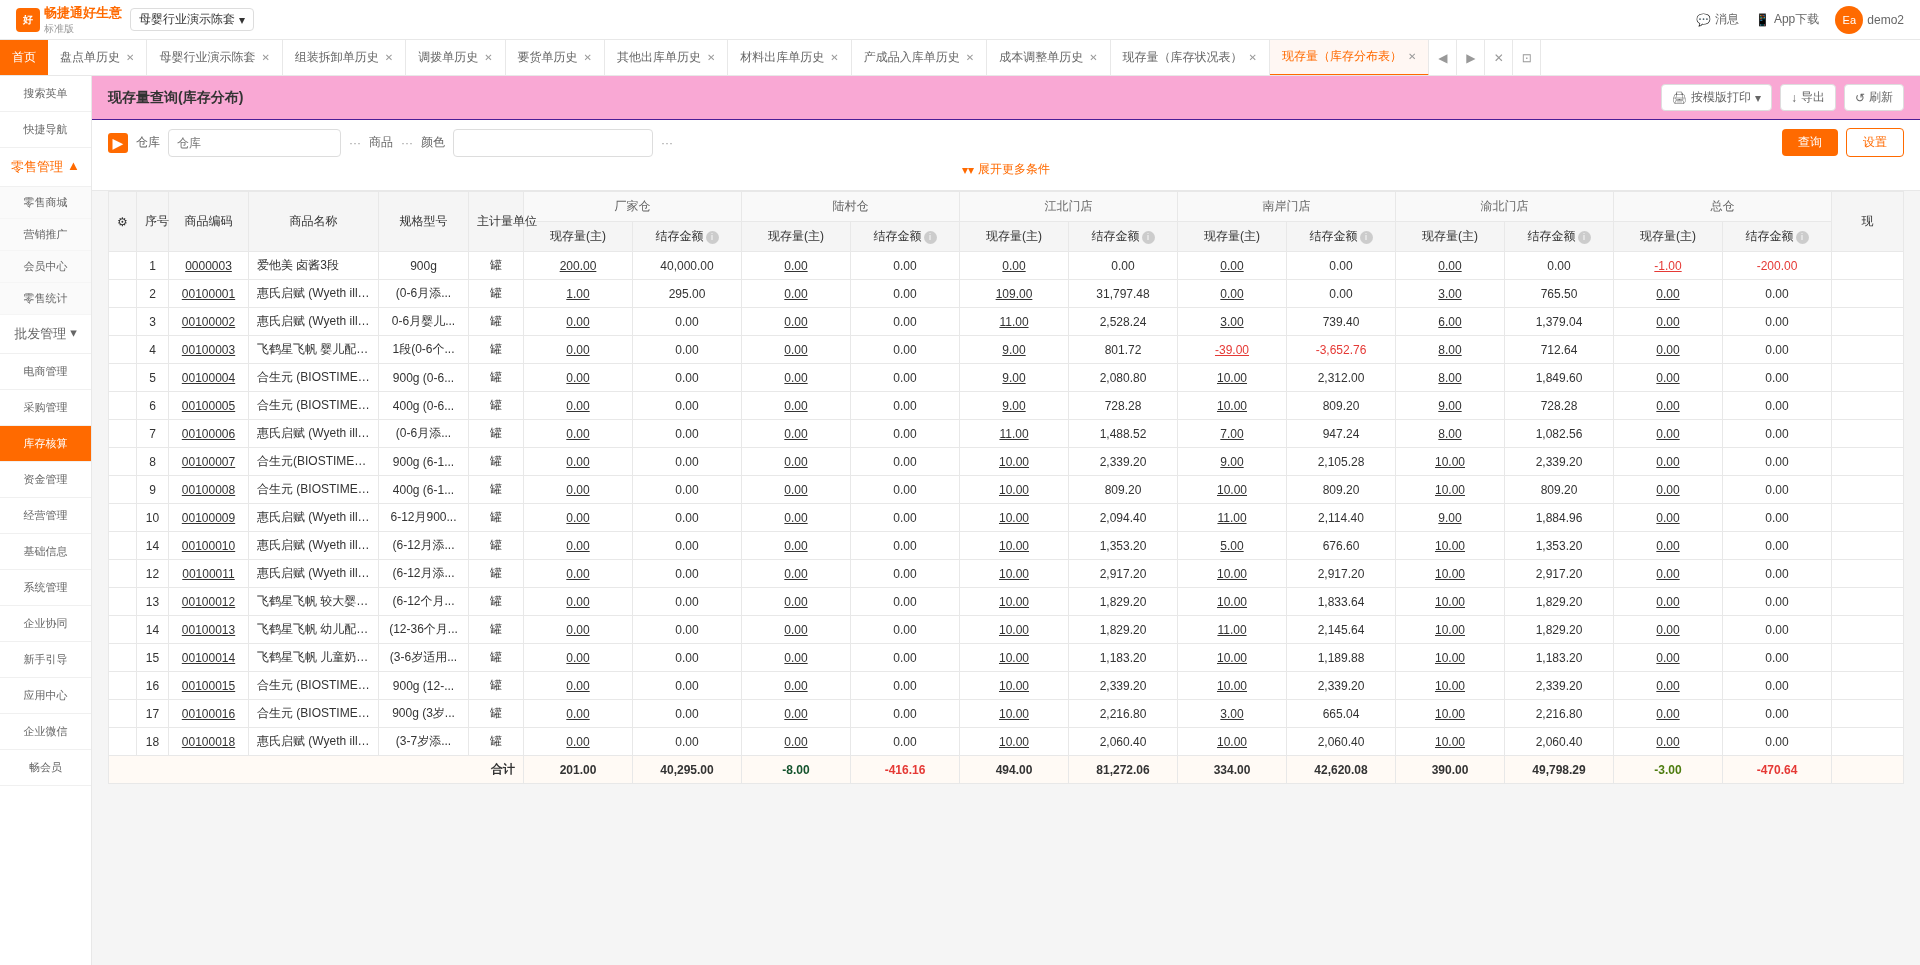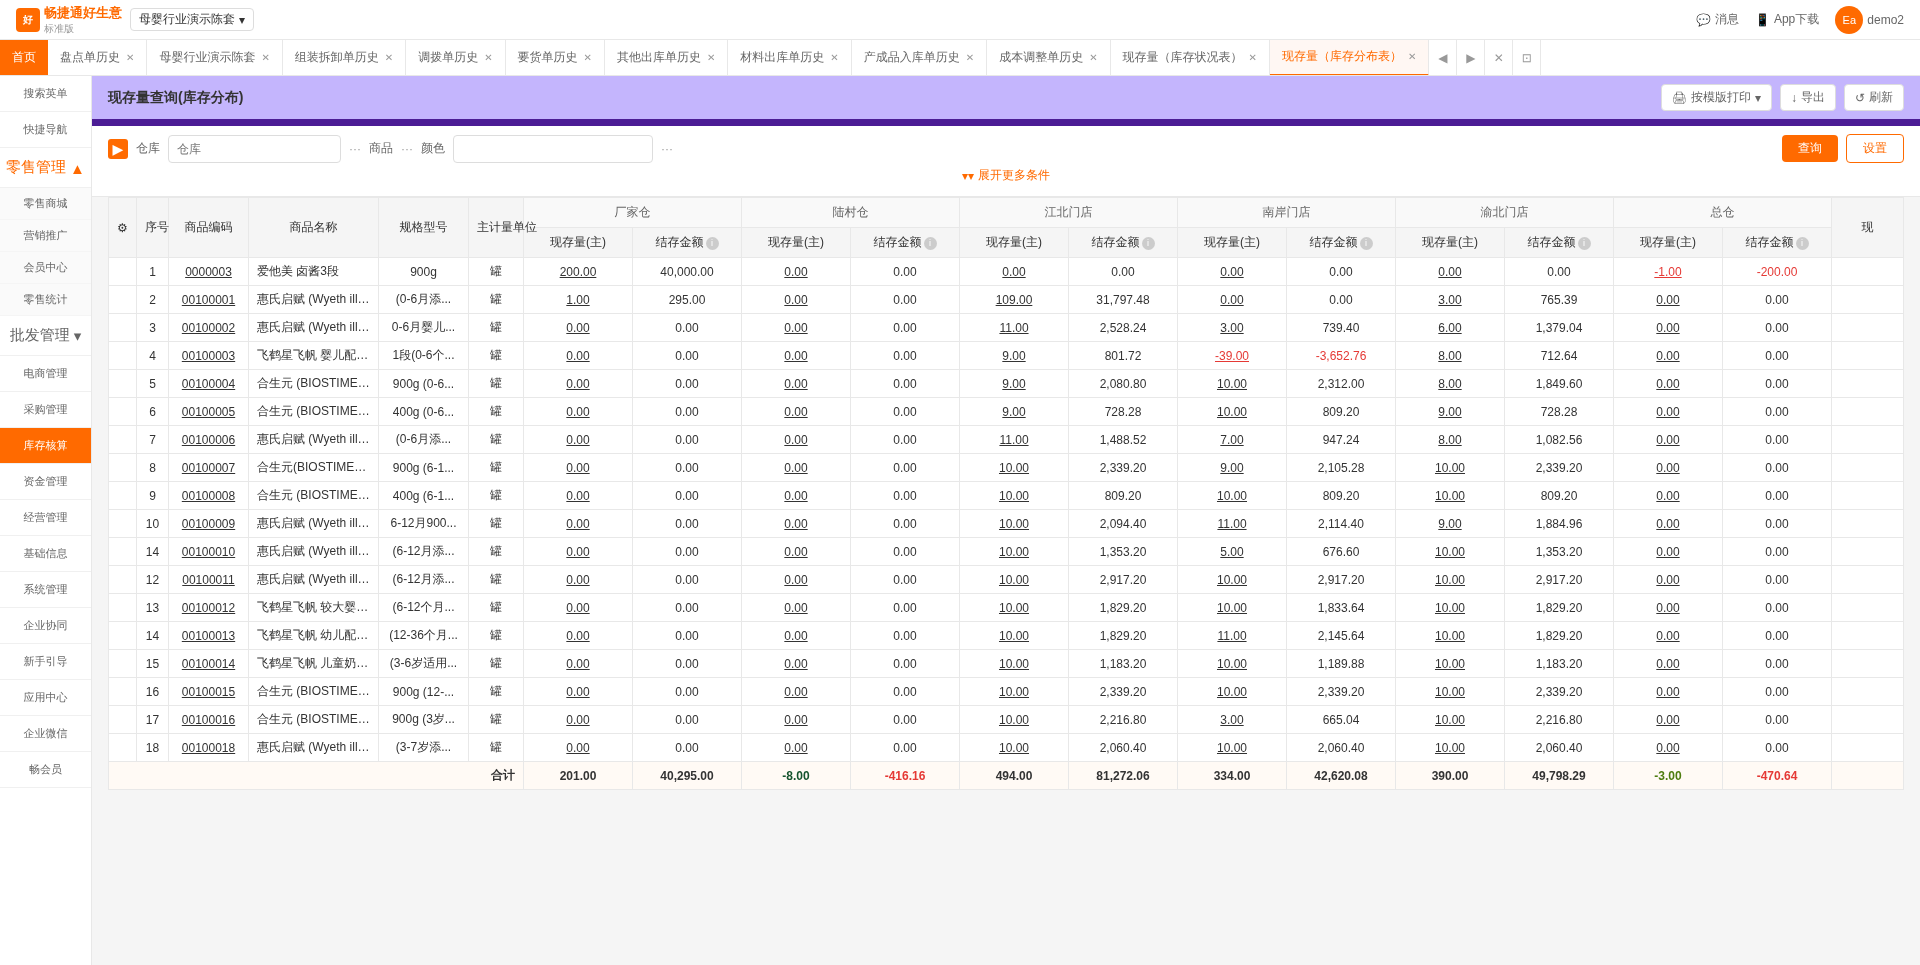--- a/index.html
+++ b/index.html
@@ -23,29 +23,29 @@
     .tab-home { color: #fff; background: #ff6a00; padding: 0 12px; height: 36px; display: flex; align-items: center; font-size: 12px; flex-shrink: 0; }
     .tab-nav-btn { width: 28px; height: 36px; display: flex; align-items: center; justify-content: center; cursor: pointer; color: #999; border-right: 1px solid #e8e8e8; flex-shrink: 0; }
 
     
     .main-layout { display: flex; height: calc(965px - 76px); }
 
     
     .sidebar { width: 92px; background: #fff; border-right: 1px solid #e8e8e8; display: flex; flex-direction: column; overflow-y: auto; flex-shrink: 0; }
     .sidebar-item { padding: 10px 4px; text-align: center; cursor: pointer; font-size: 11px; color: #666; border-bottom: 1px solid #f0f0f0; }
     .sidebar-item.active { color: #fff; background: #ff6a00; }
-    .sidebar-item.section-header { font-size: 15px; color: #666; display: flex; align-items: flex-end; justify-content: center; gap: 4px; }
+    .sidebar-item.section-header { font-size: 13px; color: #666; display: flex; align-items: flex-start; justify-content: center; gap: 4px; }
     .sidebar-item.section-header.expanded { color: #ff6a00; }
     .sidebar-sub-item { padding: 8px 4px; text-align: center; font-size: 11px; color: #666; cursor: pointer; border-bottom: 1px solid #f5f5f5; background: #fafafa; }
 
     
     .content-area { flex: 1; overflow: hidden; display: flex; flex-direction: column; }
 
     
-    .page-header { padding: 8px 16px; background: #c4b5fd; border-bottom: 7px solid #4c1d95; display: flex; align-items: center; justify-content: space-between; }
+    .page-header { padding: 8px 16px; background: #f9a8d4; border-bottom: 1px solid #4c1d95; display: flex; align-items: center; justify-content: space-between; }
     .page-title { font-size: 14px; font-weight: bold; color: #333; }
     .page-actions { display: flex; align-items: center; gap: 8px; }
     .action-btn { padding: 4px 10px; border: 1px solid #ddd; border-radius: 4px; background: #fff; cursor: pointer; font-size: 12px; color: #666; display: flex; align-items: center; gap: 4px; }
 
     
     .filter-area { padding: 8px 16px; background: #fff; border-bottom: 1px solid #e8e8e8; }
     .filter-row { display: flex; align-items: center; gap: 8px; margin-bottom: 4px; }
     .filter-label { font-size: 12px; color: #666; white-space: nowrap; }
     .filter-input { height: 28px; border: 1px solid #ddd; border-radius: 4px; padding: 0 8px; font-size: 12px; color: #333; background: #fff; min-width: 80px; }
     .filter-input.wide { min-width: 320px; flex: 1; }
@@ -301,21 +301,21 @@
               <td style="">罐</td>
               <td style="text-decoration: underline; cursor: pointer;">1.00</td>
               <td style="">295.00</td>
               <td style="text-decoration: underline; cursor: pointer;">0.00</td>
               <td style="">0.00</td>
               <td style="text-decoration: underline; cursor: pointer;">109.00</td>
               <td style="">31,797.48</td>
               <td style="text-decoration: underline; cursor: pointer;">0.00</td>
               <td style="">0.00</td>
               <td style="text-decoration: underline; cursor: pointer;">3.00</td>
-              <td style="">765.39</td>
+              <td style="">765.50</td>
               <td style="text-decoration: underline; cursor: pointer;">0.00</td>
               <td style="">0.00</td>
               <td style=""></td>
             </tr>
             <tr>
               <td style=""></td>
               <td style="">3</td>
               <td style="text-decoration: underline; cursor: pointer;">00100002</td>
               <td style="text-align: left;">惠氏启赋 (Wyeth illu...</td>
               <td style="">0-6月婴儿...</td>

